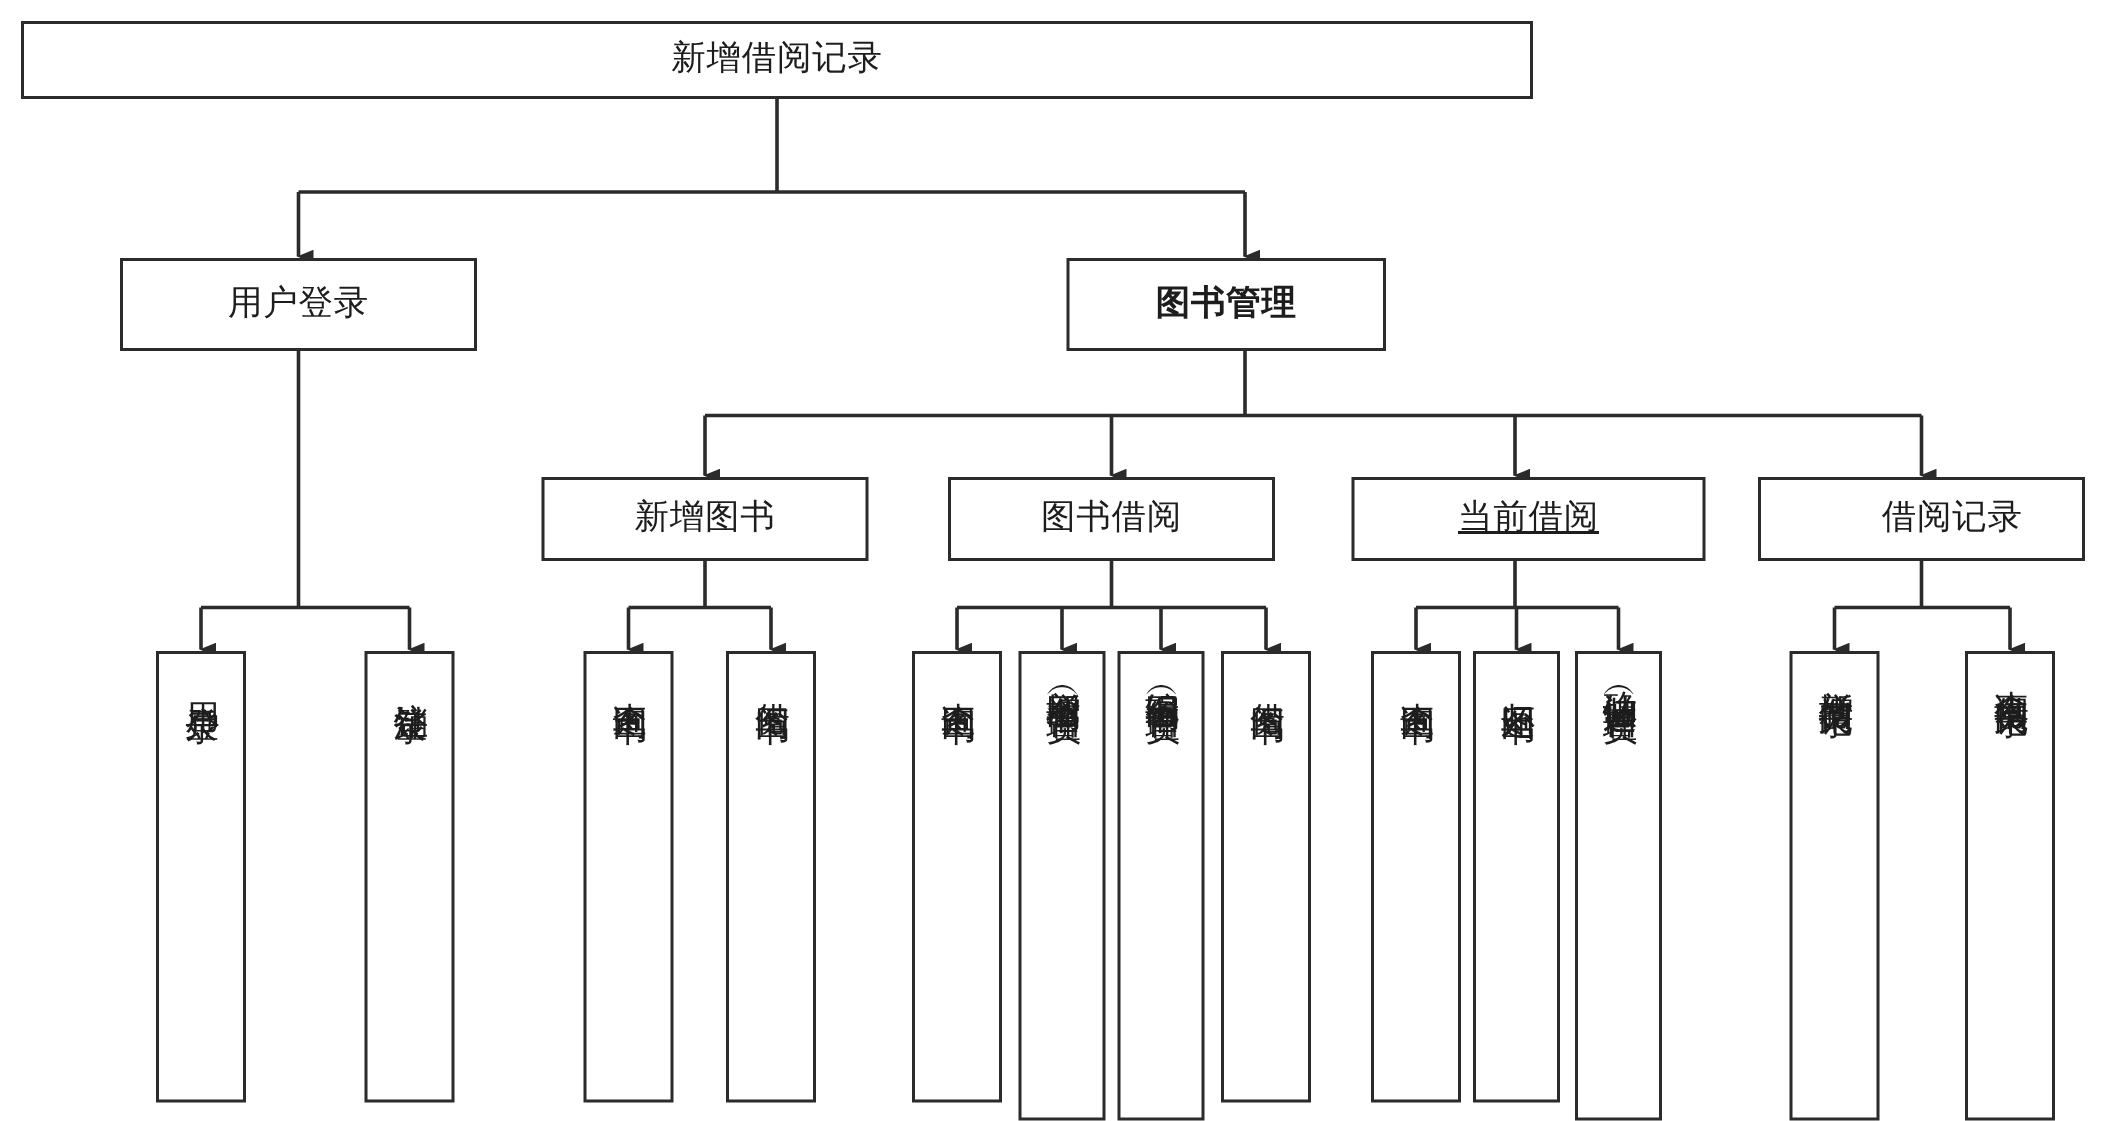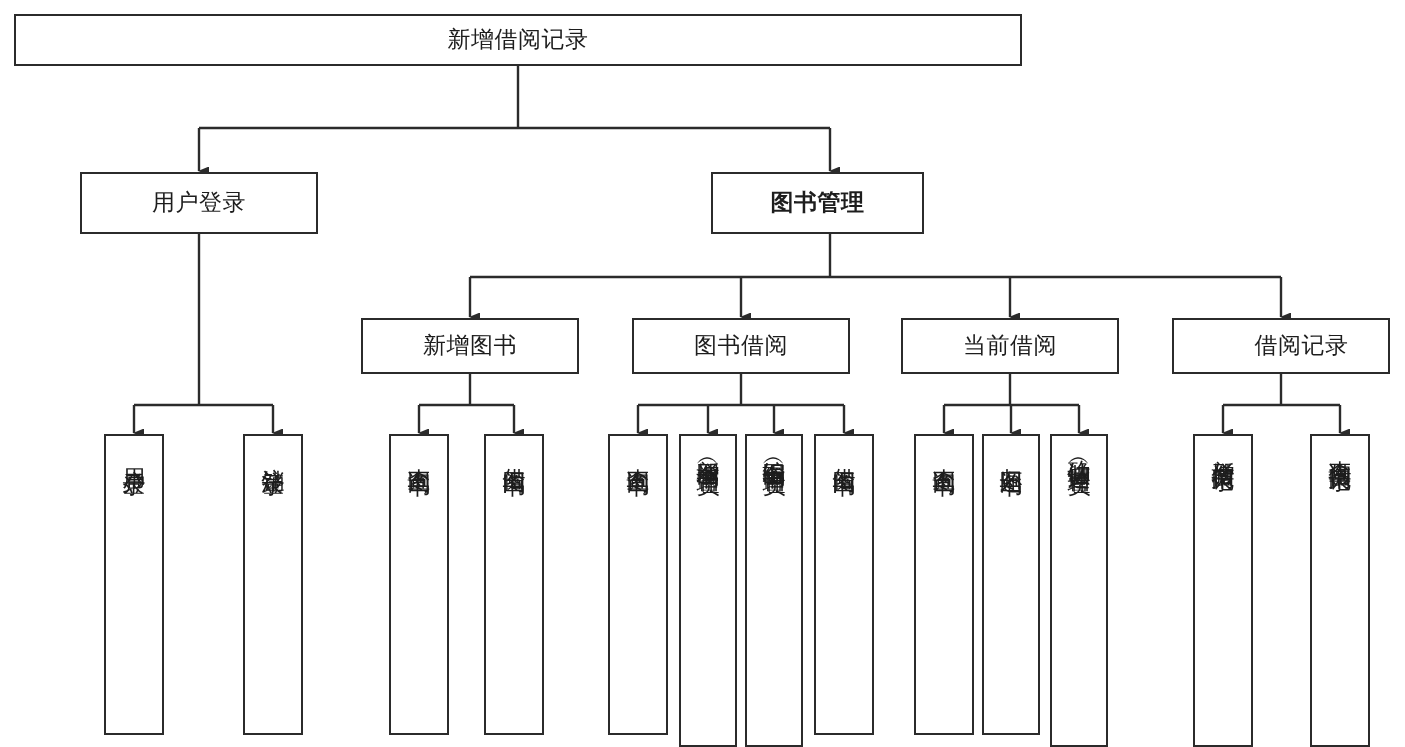--- a/index.html
+++ b/index.html
@@ -136,21 +136,21 @@
       </div>
       <div class="node horizontal" style="left: 711px; top: 172px; width: 213px; height: 62px; font-weight: bold;">
         <span class="label">图书管理</span>
       </div>
       <div class="node horizontal" style="left: 361px; top: 318px; width: 218px; height: 56px;">
         <span class="label">新增图书</span>
       </div>
       <div class="node horizontal" style="left: 632px; top: 318px; width: 218px; height: 56px;">
         <span class="label">图书借阅</span>
       </div>
-      <div class="node horizontal" style="left: 901px; top: 318px; width: 218px; height: 56px;">
+      <div class="node horizontal" style="left: 901px; top: 318px; width: 236px; height: 56px; text-decoration: underline;">
         <span class="label">当前借阅</span>
       </div>
       <div class="node horizontal" style="left: 1172px; top: 318px; width: 218px; height: 56px; padding-left: 41px;">
         <span class="label">借阅记录</span>
       </div>
       <div class="node vertical" style="left: 104px; top: 434px; width: 60px; height: 301px;">
         <span class="label">用户登录</span>
       </div>
       <div class="node vertical" style="left: 243px; top: 434px; width: 60px; height: 301px;">
         <span class="label">注销登录</span>

